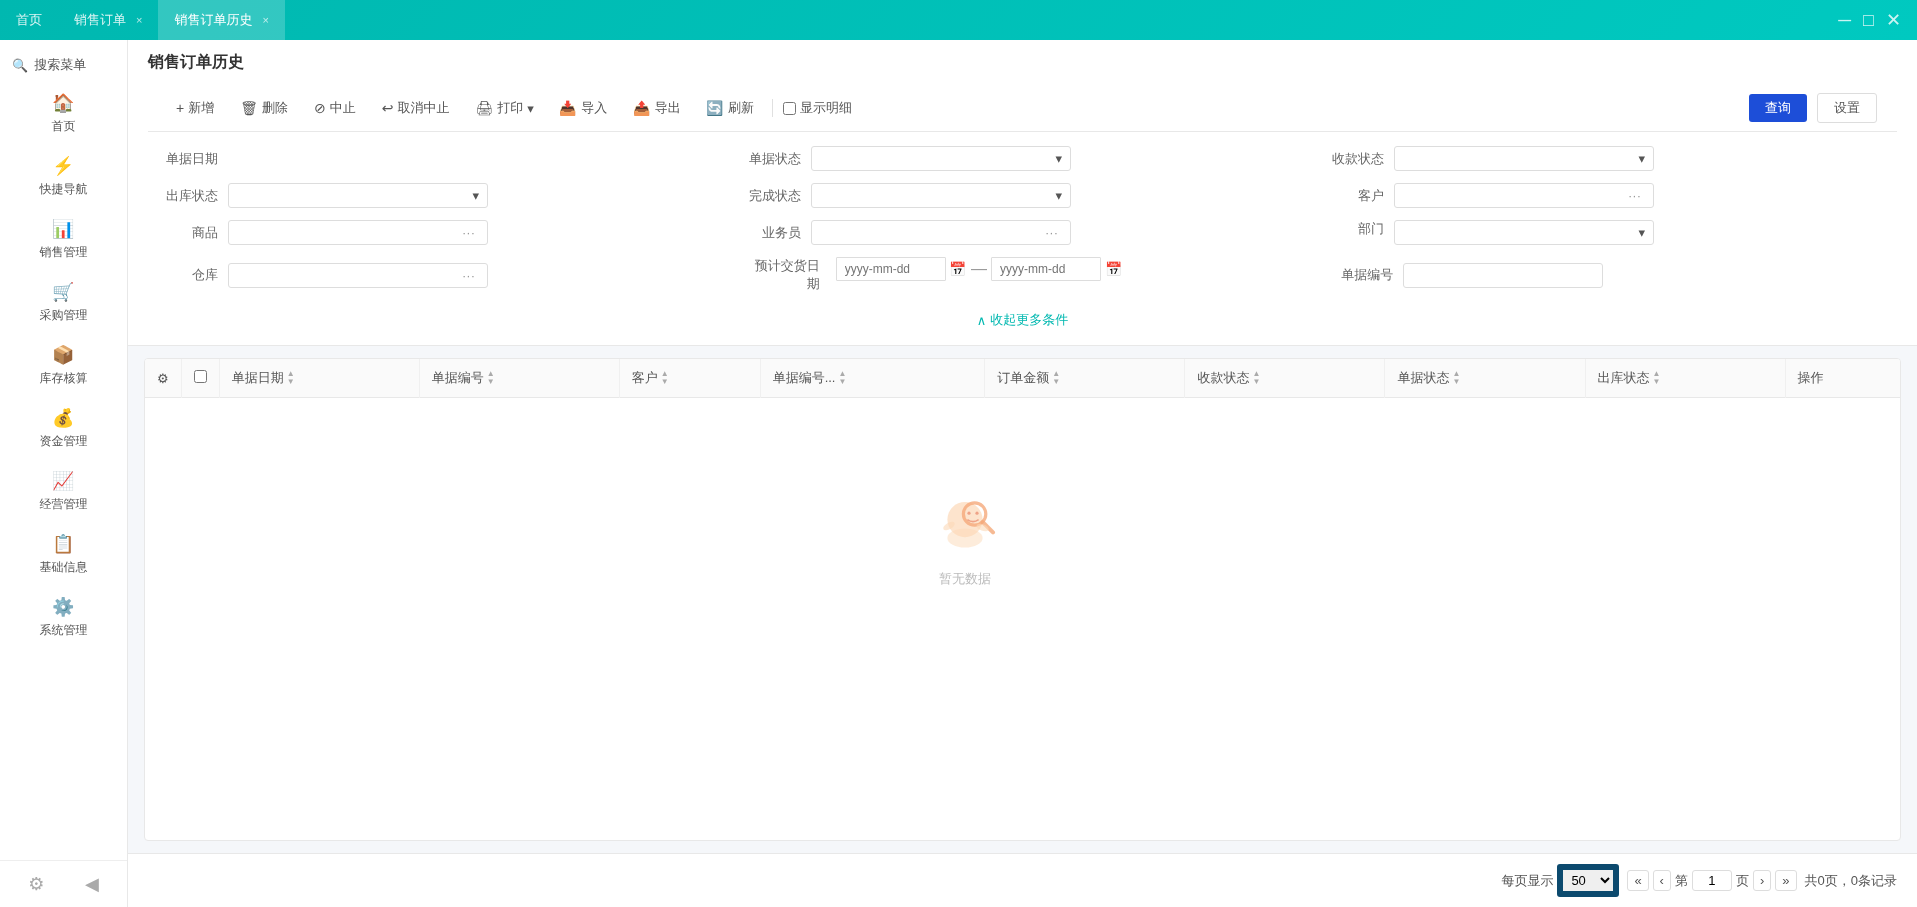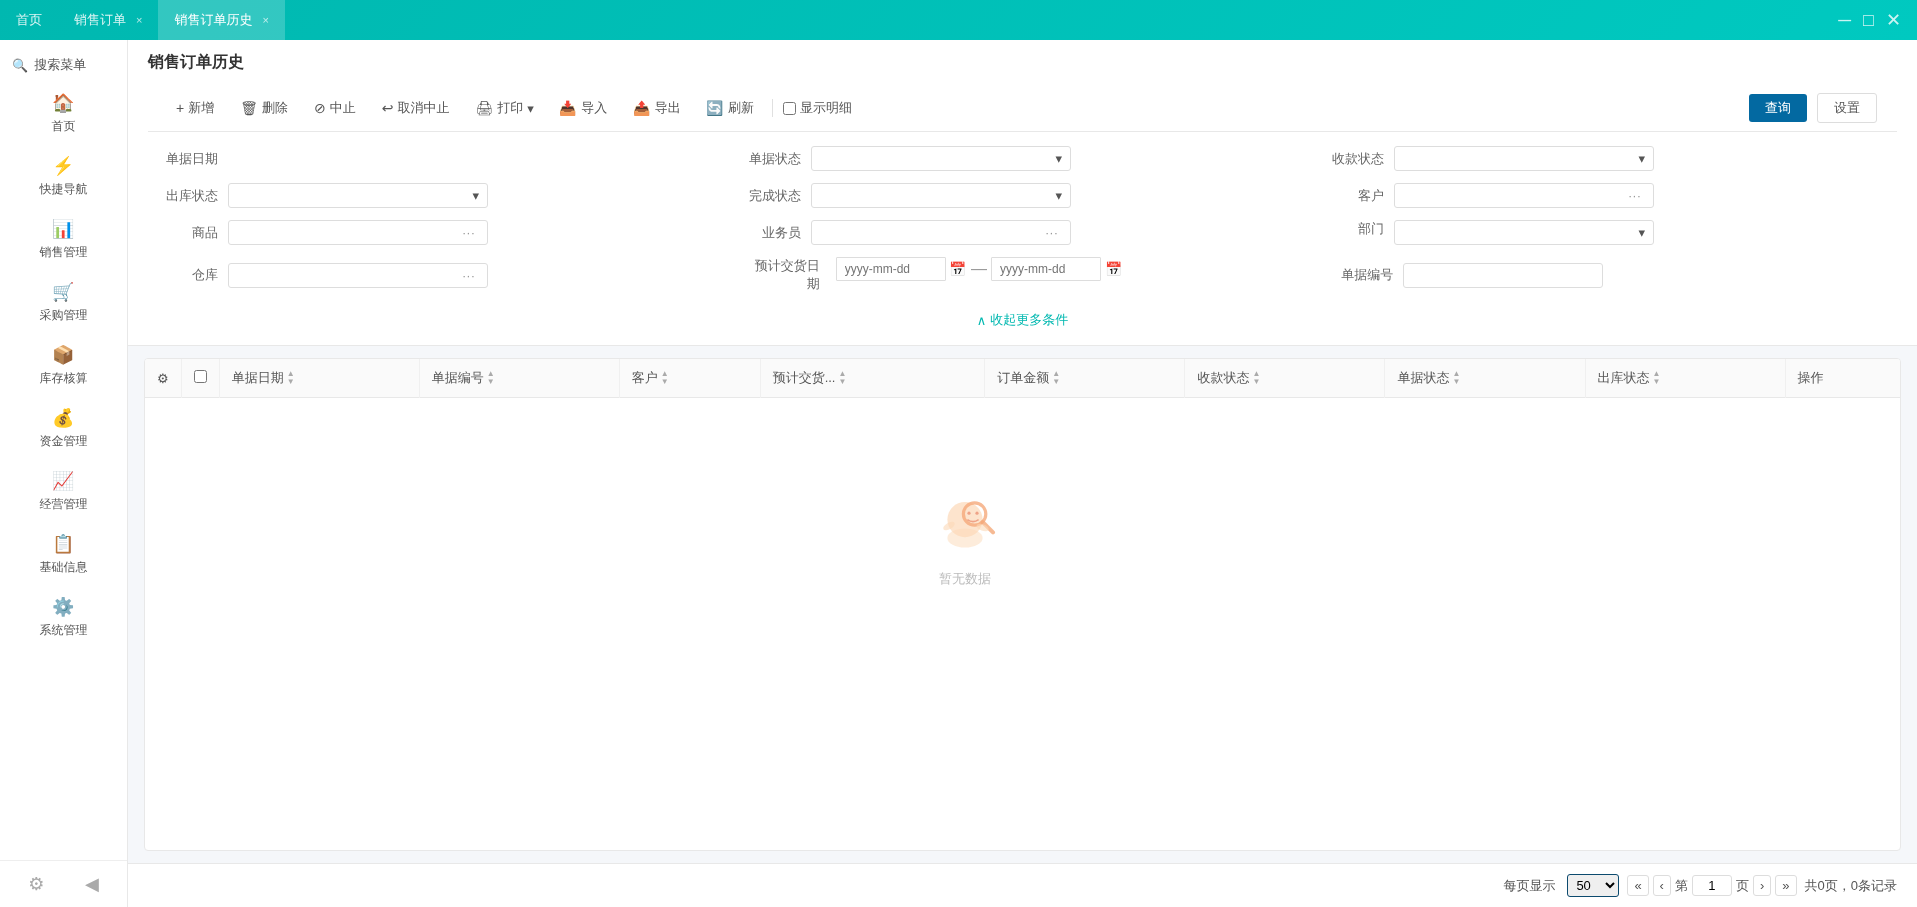--- a/index.html
+++ b/index.html
@@ -121,21 +121,21 @@
       align-items: center;
       gap: 4px;
       font-size: 13px;
       color: #555;
       cursor: pointer;
       padding: 4px 8px;
       border-radius: 3px;
     }
     .toolbar-btn .btn-icon { font-size: 14px; }
     .toolbar-btn-primary {
-      background: #0369a1;
+      background: #1d4ed8;
       color: #fff;
       border: none;
       padding: 5px 16px;
       border-radius: 3px;
       font-size: 13px;
       cursor: pointer;
     }
     .toolbar-divider { width: 1px; height: 18px; background: #e0e0e0; }
     .checkbox-label { display: flex; align-items: center; gap: 4px; font-size: 13px; color: #555; }
     .checkbox-label input { cursor: pointer; }
@@ -300,24 +300,24 @@
       align-items: center;
       justify-content: flex-end;
       gap: 8px;
       font-size: 13px;
       color: #555;
       flex-shrink: 0;
     }
     .page-size-select {
       display: flex;
       align-items: center;
-      gap: 12px;
+      gap: 4px;
     }
     .page-size-select select {
-      border: 1px solid #0c4a6e;
+      border: 6px solid #0c4a6e;
       border-radius: 3px;
       padding: 2px 4px;
       font-size: 13px;
       outline: none;
     }
     .page-nav {
       display: flex;
       align-items: center;
       gap: 4px;
     }
@@ -608,21 +608,21 @@
               <div class="th-sort">
                 <span>客户</span>
                 <div class="sort-arrows">
                     <span>▲</span>
                     <span>▼</span>
                   </div>
               </div>
             </th>
             <th>
               <div class="th-sort">
-                <span>预计交货...</span>
+                <span>单据编号...</span>
                 <div class="sort-arrows">
                     <span>▲</span>
                     <span>▼</span>
                   </div>
               </div>
             </th>
             <th>
               <div class="th-sort">
                 <span>订单金额</span>
                 <div class="sort-arrows">

